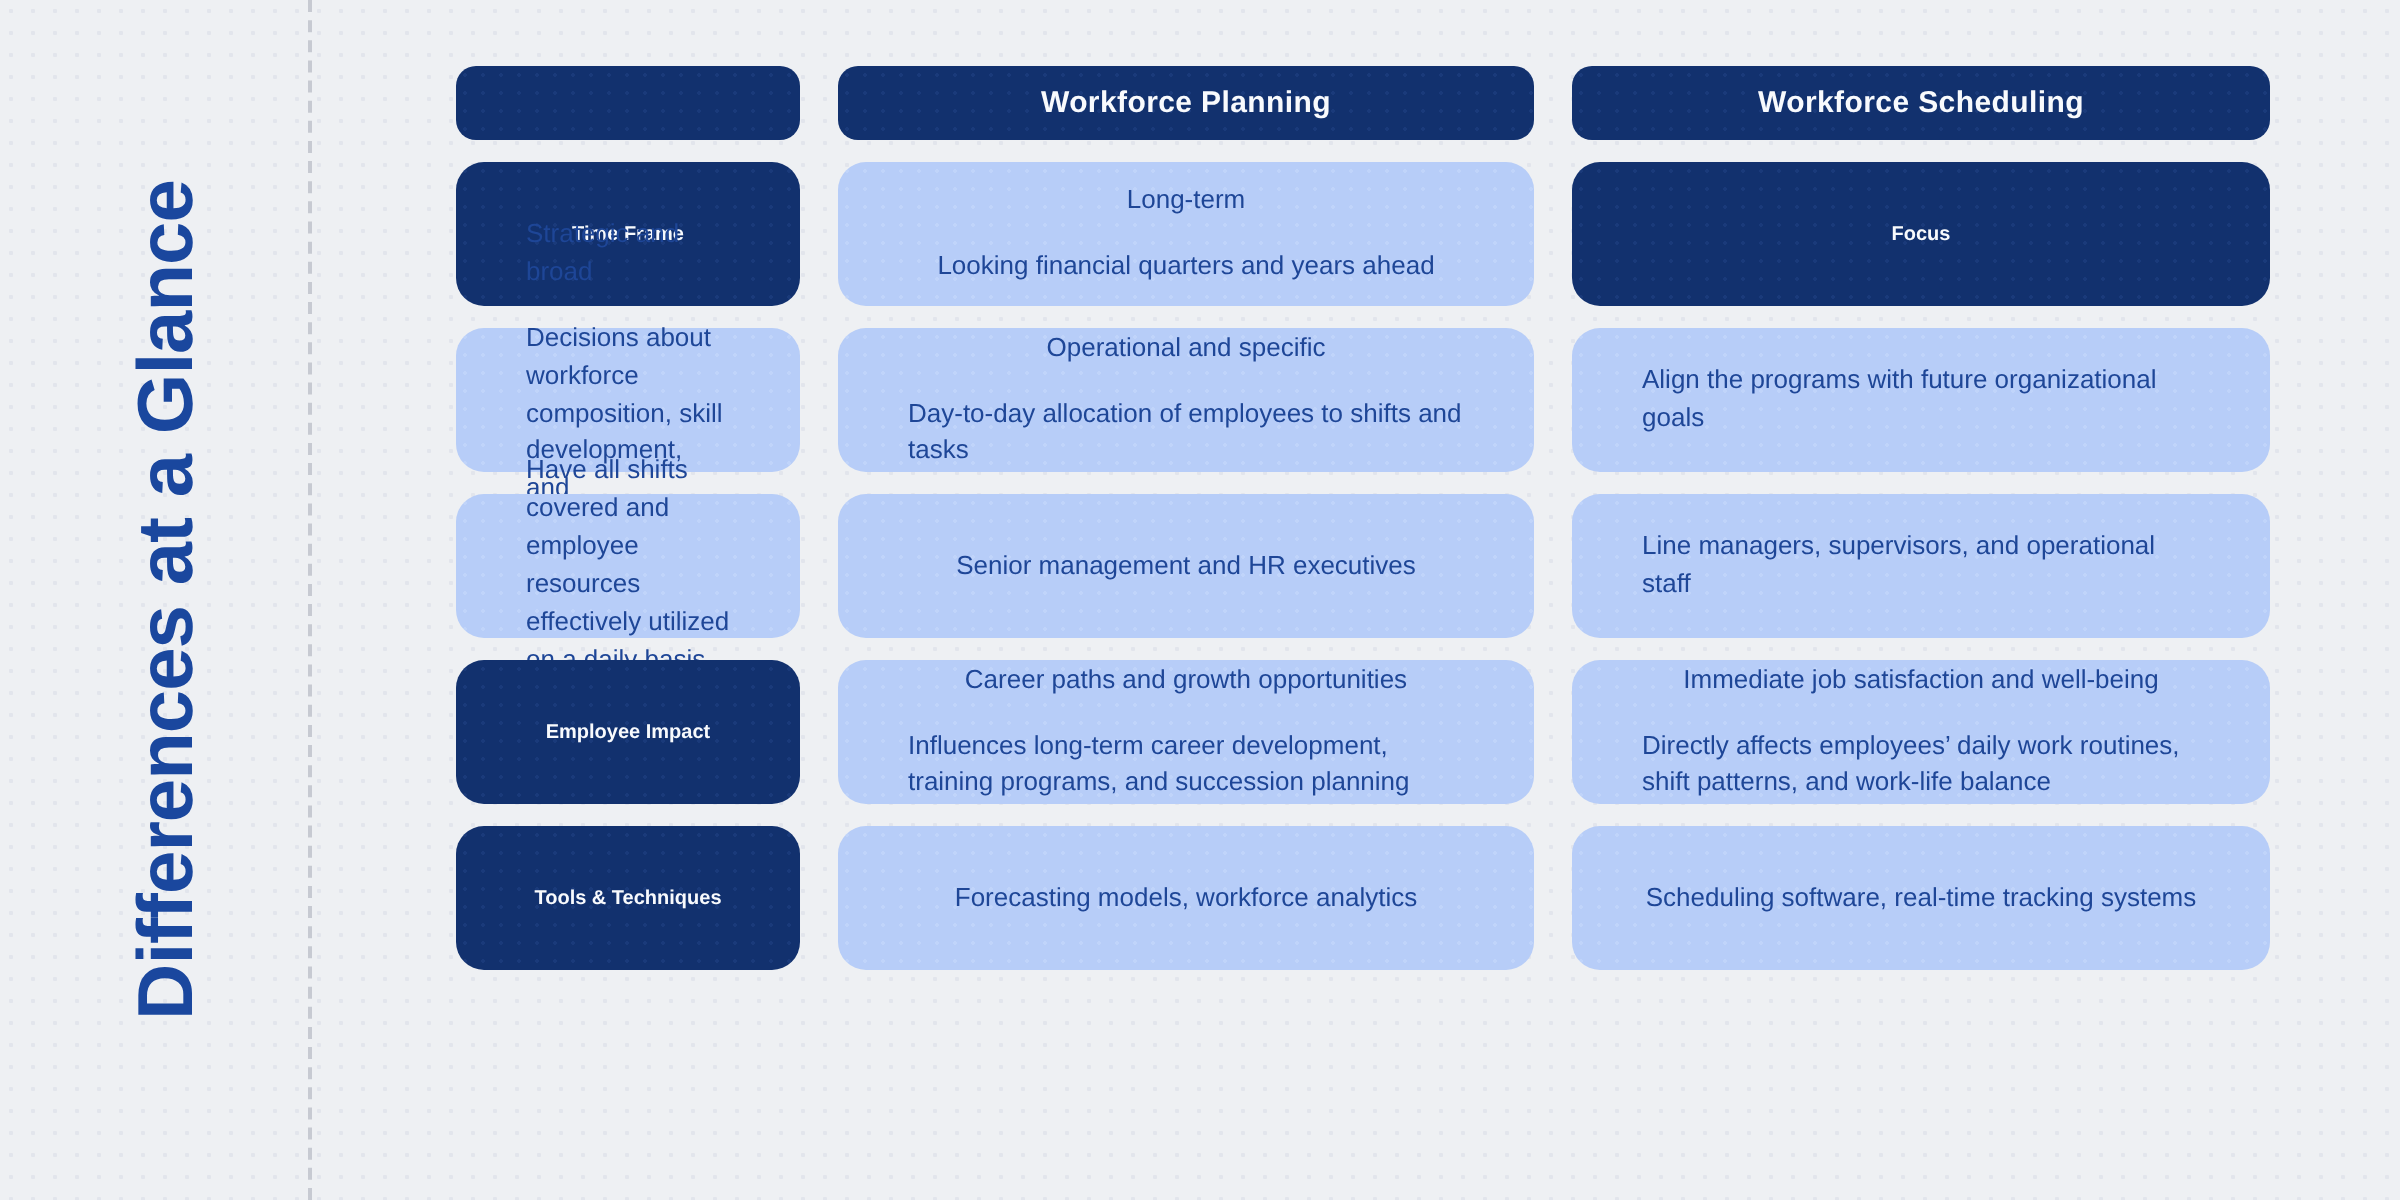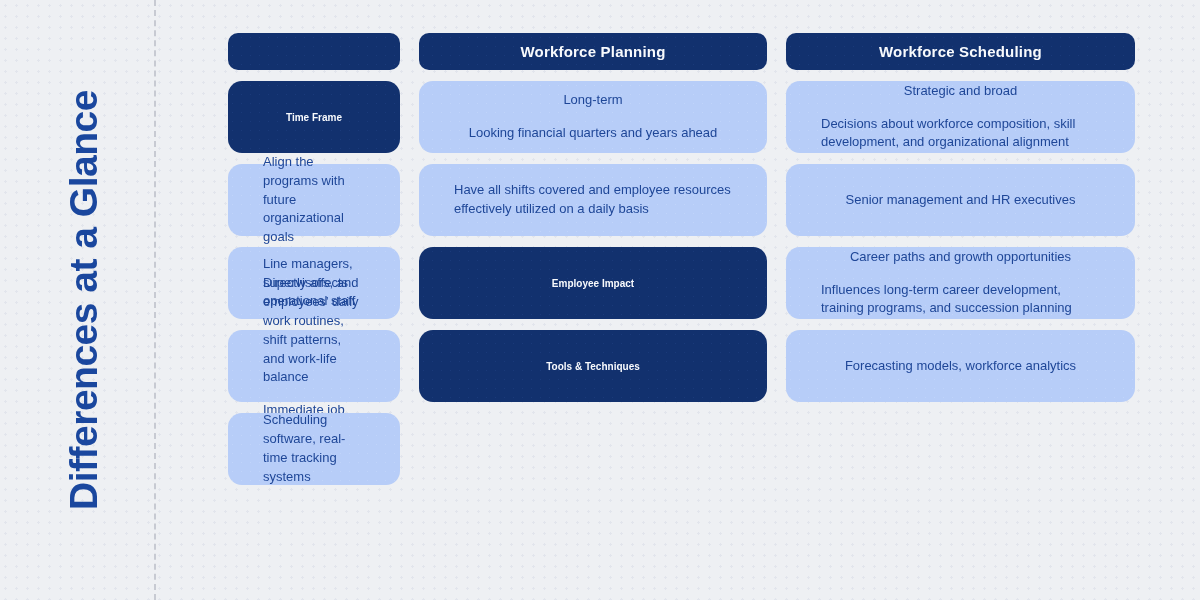--- a/index.html
+++ b/index.html
@@ -83,23 +83,28 @@
   <div class="cell navy header-cell"></div>
   <div class="cell navy header-cell">Workforce Planning</div>
   <div class="cell navy header-cell">Workforce Scheduling</div>
 
   <div class="cell navy label-cell">Time Frame</div>
   <div class="cell light">
     <p>Long-term</p>
     <p>Looking financial quarters and years ahead</p>
   </div>
 
+  <div class="cell navy label-cell">Focus</div>
   <div class="cell light">
     <p>Strategic and broad</p>
     <p>Decisions about workforce composition, skill development, and organizational alignment</p>
+  </div>
+  <div class="cell light">
+    <p>Operational and specific</p>
+    <p>Day-to-day allocation of employees to shifts  and tasks</p>
   </div>
 
   <div class="cell light">
     <p>Align the programs with future  organizational goals</p>
   </div>
   <div class="cell light">
     <p>Have all shifts covered and employee resources effectively utilized on a daily basis</p>
   </div>
 
   <div class="cell light">
@@ -110,22 +115,22 @@
     <p>Line managers, supervisors, and operational staff</p>
 
   </div>
 
   <div class="cell navy label-cell">Employee Impact</div>
   <div class="cell light">
     <p>Career paths and growth opportunities</p>
     <p>Influences long-term career development, training programs, and succession planning</p>
   </div>
   <div class="cell light">
+    <p>Immediate job satisfaction and well-being</p>
     <p>Directly affects employees’ daily work routines, shift patterns, and work-life balance</p>
-    <p>Immediate job satisfaction and well-being</p>
   </div>
 
   <div class="cell navy label-cell">Tools &amp; Techniques</div>
   <div class="cell light">
     <p>Forecasting models, workforce analytics</p>
 
   </div>
   <div class="cell light">
     <p>Scheduling software, real-time tracking systems</p>
 

